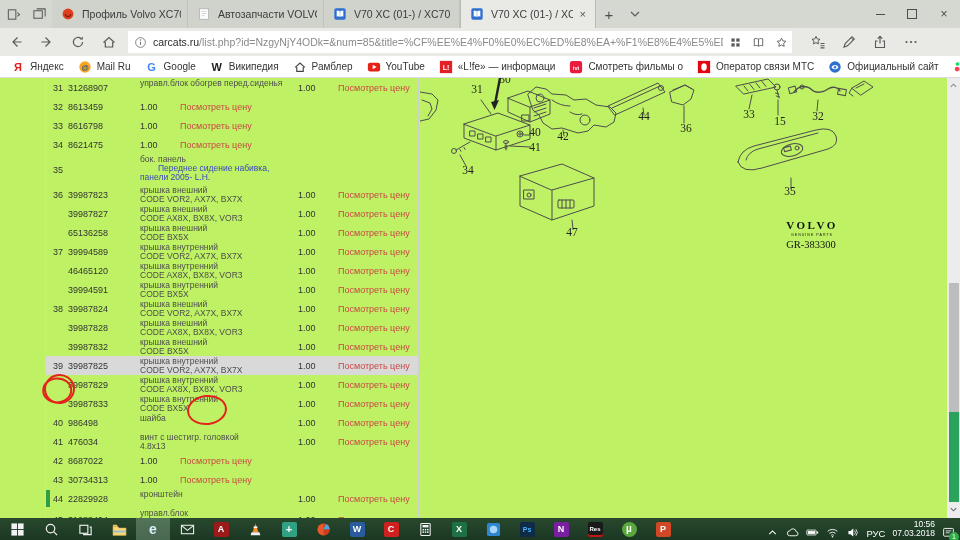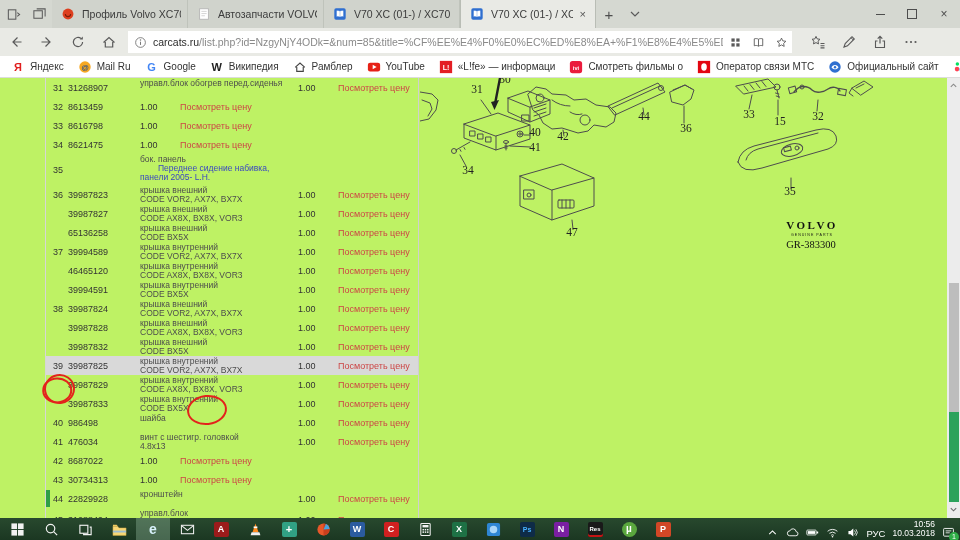--- a/index.html
+++ b/index.html
@@ -818,21 +818,21 @@
       </span>
       <span>
         <svg viewBox="0 0 16 16">
             <path d="M3 6v4h2.5L9 13V3L5.5 6z" fill="#fff"></path>
             <path d="M10.5 5.5a3.5 3.5 0 0 1 0 5M12.2 4a6 6 0 0 1 0 8" fill="none" stroke="#fff" stroke-width="1"></path>
           </svg>
       </span>
       <span class="tray-lang">РУС</span>
       <span class="tray-clock">
         <div>10:56</div>
-        <div>10.03.2018</div>
+        <div>07.03.2018</div>
       </span>
       <span class="tray-notif">
         <svg viewBox="0 0 16 16">
             <rect x="2" y="3" width="12" height="9.5" rx="1" fill="none" stroke="#fff" stroke-width="1.1"></rect>
             <path d="M4.5 6h7M4.5 8.4h5" stroke="#fff" stroke-width="1"></path>
           </svg>
         <span class="badge">1</span>
       </span>
     </div>
   </div>

